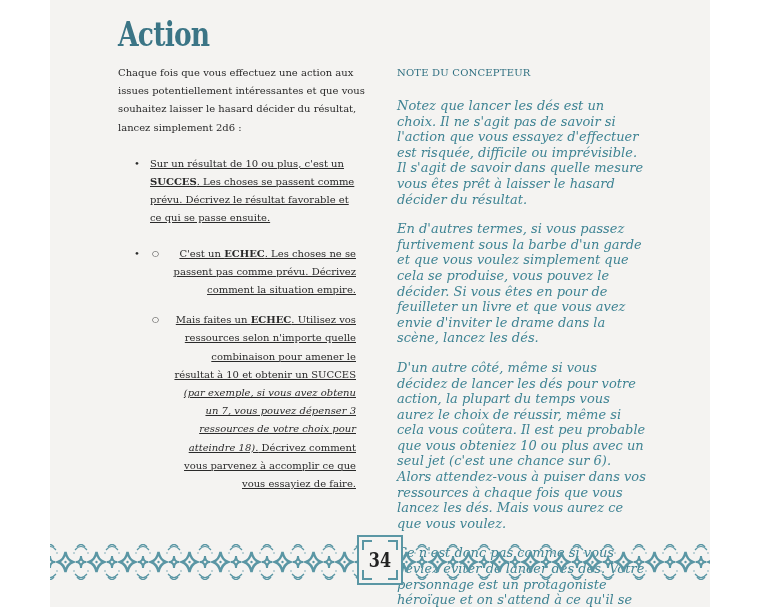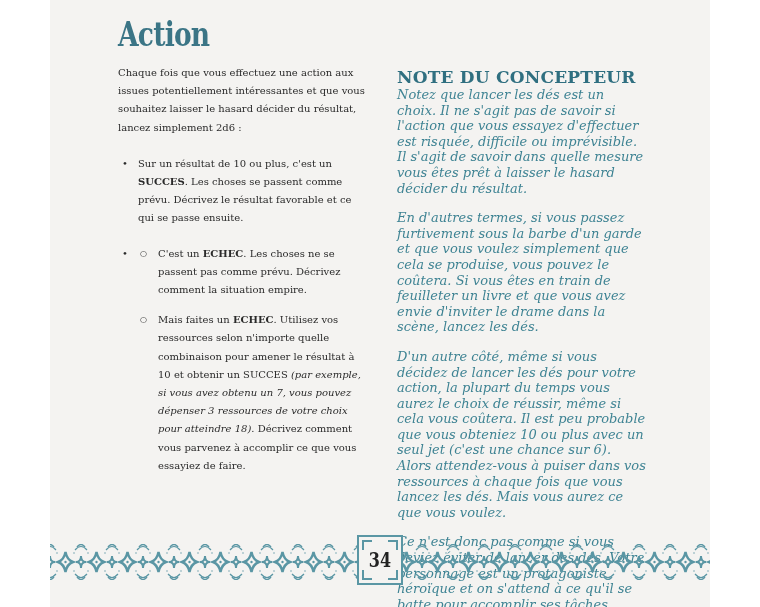--- a/index.html
+++ b/index.html
@@ -16,38 +16,38 @@
     font-size: 34px; color: #3b7586; letter-spacing: -1px;
     transform: scaleX(0.78); transform-origin: left top;
     margin: 0;
   }
   .left-col {
     position: absolute; left: 118px; top: 64px; width: 250px;
     font-family: "DejaVu Serif", serif; font-size: 10px; line-height: 18.2px;
     color: #2a2a2a;
   }
   .left-col p { margin: 0 0 18px 0; }
-  .left-col ul.main { list-style: none; margin: 0; padding: 0; }
+  .left-col ul.main { list-style: none; margin: 12px; padding: 0; text-decoration: underline; }
   .left-col ul.main > li { position: relative; padding-left: 20px; margin-bottom: 17px; }
   .left-col ul.main > li::before {
     content: "•"; position: absolute; left: 4px; top: 0;
   }
   .left-col ul.sub { list-style: none; margin: 7px 0 0 0; padding: 0; }
-  .left-col ul.sub > li { position: relative; padding-left: 20px; margin-bottom: 12px; }
+  .left-col ul.sub > li { position: relative; padding-left: 20px; margin-bottom: 12px; text-align: right; }
   .left-col ul.sub > li::before {
     content: "○"; position: absolute; left: 2px; top: 0; font-size: 8px;
   }
   .left-col b { font-weight: bold; }
   .left-col i { font-style: italic; }
   .right-col {
     position: absolute; left: 397px; top: 67px; width: 250px;
     font-family: "DejaVu Serif", serif; color: #3e8393;
   }
   .right-col h2 {
-    margin: 0 0 0 0; font-size: 17px; font-weight: bold; color: #2f6f80;
+    margin: 0 0 20px 0; font-size: 10px; font-weight: normal; color: #2f6f80;
     letter-spacing: 0.2px;
   }
   .right-col p {
     margin: 0 0 14px 0; font-style: italic; font-size: 13px; line-height: 15.6px;
   }
   .band {
     position: absolute; left: 50px; top: 544px; width: 660px; height: 36px;
   }
   .page-num-box {
     position: absolute; left: 357px; top: 535px; width: 46px; height: 50px;
@@ -80,21 +80,21 @@
         <li><span>C'est un </span><b>ECHEC</b><span>. Les choses ne se passent pas comme prévu. Décrivez comment la situation empire.</span></li>
         <li><span>Mais faites un </span><b>ECHEC</b><span>. Utilisez vos ressources selon n'importe quelle combinaison pour amener le résultat à 10 et obtenir un SUCCES </span><i>(par exemple, si vous avez obtenu un 7, vous pouvez dépenser 3 ressources de votre choix pour atteindre 18).</i><span> Décrivez comment vous parvenez à accomplir ce que vous essayiez de faire.</span></li>
       </ul>
     </li>
   </ul>
 </div>
 
 <div class="right-col">
   <h2>NOTE DU CONCEPTEUR</h2>
   <p>Notez que lancer les dés est un choix. Il ne s'agit pas de savoir si l'action que vous essayez d'effectuer est risquée, difficile ou imprévisible. Il s'agit de savoir dans quelle mesure vous êtes prêt à laisser le hasard décider du résultat.</p>
-  <p>En d'autres termes, si vous passez furtivement sous la barbe d'un garde et que vous voulez simplement que cela se produise, vous pouvez le coûtera. Si vous êtes en train de feuilleter un livre et que vous avez envie d'inviter le drame dans la scène, lancez les dés.</p>
+  <p>En d'autres termes, si vous passez furtivement sous la barbe d'un garde et que vous voulez simplement que cela se produise, vous pouvez le décider. Si vous êtes en pour de feuilleter un livre et que vous avez envie d'inviter le drame dans la scène, lancez les dés.</p>
   <p>D'un autre côté, même si vous décidez de lancer les dés pour votre action, la plupart du temps vous aurez le choix de réussir, même si cela vous coûtera. Il est peu probable que vous obteniez 10 ou plus avec un seul jet (c'est une chance sur 6). Alors attendez-vous à puiser dans vos ressources à chaque fois que vous lancez les dés. Mais vous aurez ce que vous voulez.</p>
   <p>Ce n'est donc pas comme si vous deviez éviter de lancer des dés. Votre personnage est un protagoniste héroïque et on s'attend à ce qu'il se batte pour accomplir ses tâches. Dépenser des ressources (comme vous le verrez ensuite) n'est qu'un outil pour injecter des enjeux, de la couleur et du chaos dans votre prise de décision, à la fois dans les mécanismes et dans votre histoire.</p>
 </div>
 
 <svg class="band" viewBox="0 0 660 36" preserveAspectRatio="none">
   <defs>
     <pattern id="orn" x="0" y="0" width="31" height="36" patternUnits="userSpaceOnUse">
       <path d="M15.5 8 Q17 16 23 18 Q17 20 15.5 28 Q14 20 8 18 Q14 16 15.5 8 Z" fill="none" stroke="#5a96a4" stroke-width="2.4"></path>
       <circle cx="15.5" cy="18" r="1.2" fill="#5a96a4"></circle>
       <path d="M-4 3 Q0 -2 4 3" fill="none" stroke="#5a96a4" stroke-width="1.5"></path>

